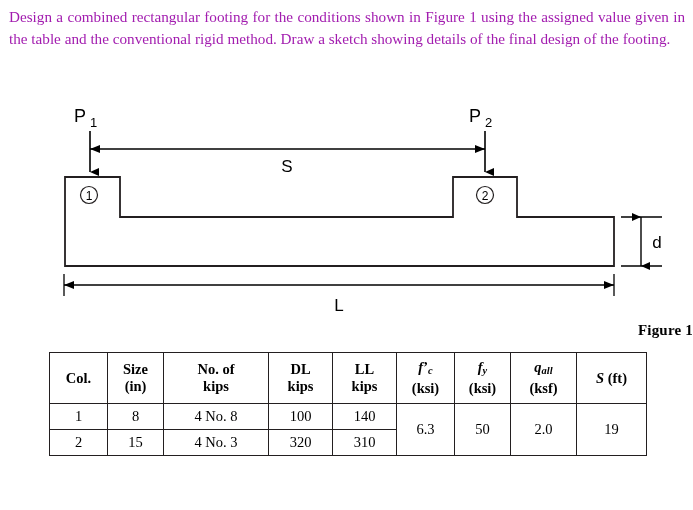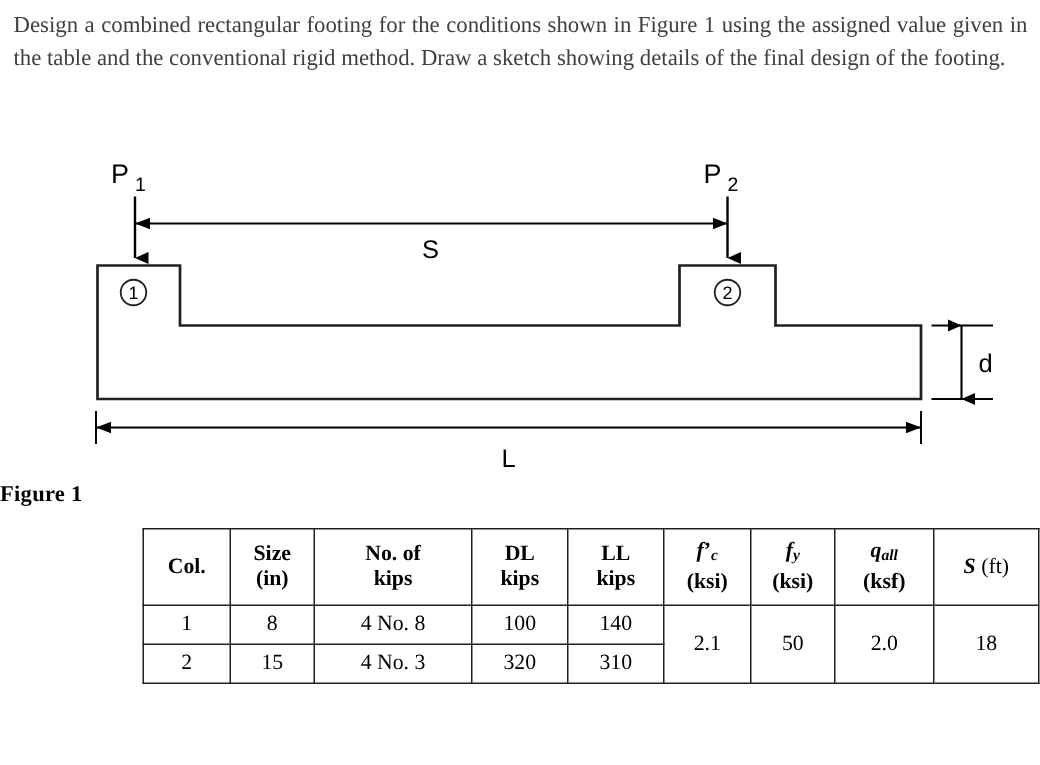--- a/index.html
+++ b/index.html
@@ -19,56 +19,55 @@
   
   #prompt-text {
     position: absolute;
     left: 9px;
     top: 6px;
     width: 676px;
     font-size: 15.2px;
     line-height: 22px;
     text-align: justify;
     text-justify: inter-word;
-    color: #404040;
+    color: #a21caf;
   }
 
   
   #figure-area {
     position: absolute;
     left: 0;
     top: 96px;
     width: 693px;
     height: 250px;
   }
   #figure-svg { display: block; }
 
   #figure-caption {
     position: absolute;
     left: 0;
     top: 322px;
     width: 693px;
-    text-align: left;
+    text-align: right;
     font-size: 15px;
     font-weight: bold;
     letter-spacing: 0.2px;
   }
 
   
   #data-table-wrap {
     position: absolute;
     left: 49px;
     top: 352px;
     width: 597px;
   }
   table.data-table {
     border-collapse: collapse;
     width: 597px;
     table-layout: fixed;
-    margin-left: 46px;
   }
   table.data-table td,
   table.data-table th {
     border: 1px solid #231f20;
     text-align: center;
     vertical-align: middle;
     font-size: 14.5px;
     padding: 0;
     color: #000;
   }
@@ -86,21 +85,21 @@
   .sym {
     font-style: italic;
     font-weight: bold;
   }
   .sym sub {
     font-style: italic;
     font-size: 0.72em;
     vertical-align: -0.22em;
   }
   .prime { font-style: normal; }
-  .unit-paren { font-weight: normal; font-style: normal; }
+  .unit-paren { font-weight: bold; font-style: normal; }
   .s-hdr-sym { font-style: italic; font-weight: bold; }
 
   
   col.c-col  { width: 58px; }
   col.c-size { width: 56px; }
   col.c-bars { width: 105px; }
   col.c-dl   { width: 64px; }
   col.c-ll   { width: 64px; }
   col.c-fc   { width: 58px; }
   col.c-fy   { width: 56px; }
@@ -238,24 +237,24 @@
         </th>
       </tr>
     </thead>
     <tbody>
       <tr>
         <td>1</td>
         <td>8</td>
         <td>4 No. 8</td>
         <td>100</td>
         <td>140</td>
-        <td rowspan="2">2.1</td>
+        <td rowspan="2">6.3</td>
         <td rowspan="2">50</td>
         <td rowspan="2">2.0</td>
-        <td rowspan="2">18</td>
+        <td rowspan="2">19</td>
       </tr>
       <tr>
         <td>2</td>
         <td>15</td>
         <td>4 No. 3</td>
         <td>320</td>
         <td>310</td>
       </tr>
     </tbody>
   </table>

